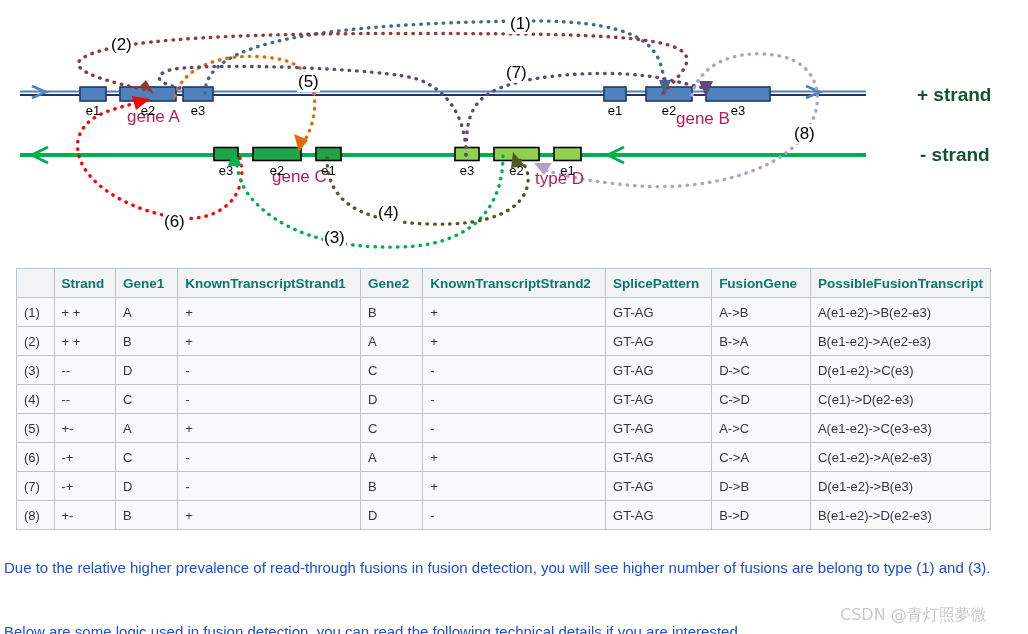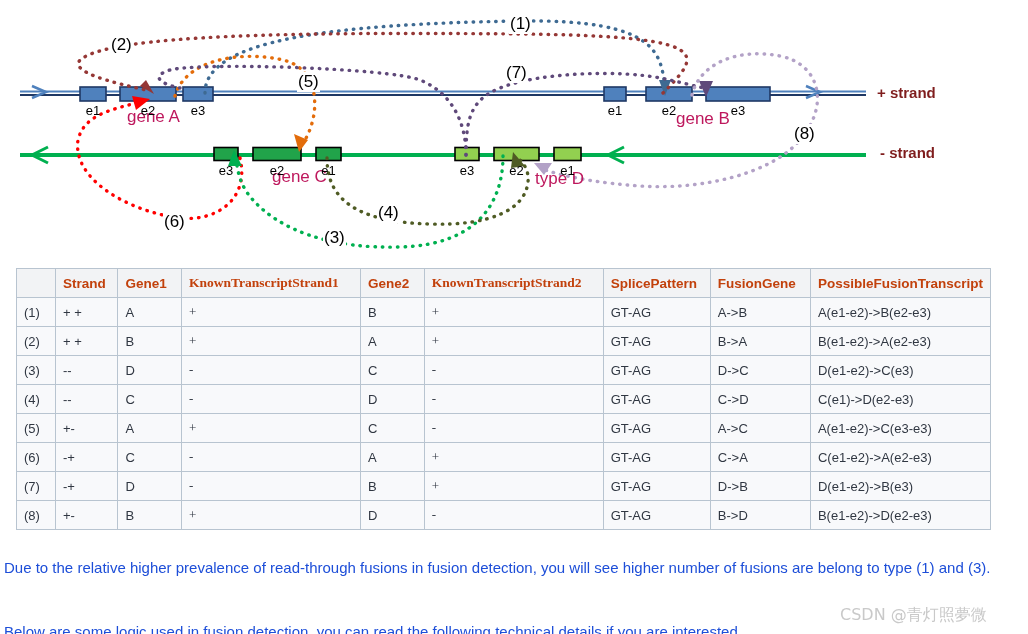--- a/index.html
+++ b/index.html
@@ -26,23 +26,24 @@
   }
   #diagram-svg {
     position: absolute;
     left: 0;
     top: 0;
   }
 
   .strand-label {
     position: absolute;
     font-weight: bold;
-    font-size: 15px;
-    color: #7f1d1d;
-    white-space: nowrap;
+    font-size: 19px;
+    color: #14532d;
+    white-space: nowrap;
+    margin-left: 40px;
   }
   #plus-strand-label { left: 877px; top: 84px; }
   #minus-strand-label { left: 880px; top: 144px; }
 
   .gene-name {
     position: absolute;
     font-size: 17px;
     color: #be185d;
     white-space: nowrap;
     margin-left: 24px;
@@ -87,29 +88,29 @@
   #fusion-table td {
     border: 1px solid #b8c4d0;
     padding: 5px 7px;
     text-align: left;
     height: 18px;
     font-weight: normal;
     white-space: nowrap;
   }
   #fusion-table thead th {
     font-weight: bold;
-    color: #c2410c;
+    color: #0f766e;
     background: #f2f3f5;
     font-size: 13.5px;
   }
   #fusion-table tbody tr { background: #f8f9fb; }
   .col-idx    { width: 32px; }
   .col-strand { width: 52px; }
   .col-gene   { width: 56px; }
-  .col-kts    { width: 178px; font-family: Liberation Serif, serif; }
+  .col-kts    { width: 178px; }
   .col-splice { width: 98px; }
   .col-fusion { width: 92px; }
 
   
   .footer-text {
     position: absolute;
     font-size: 15px;
     color: #1d4ed8;
     left: 4px;
     white-space: nowrap;

